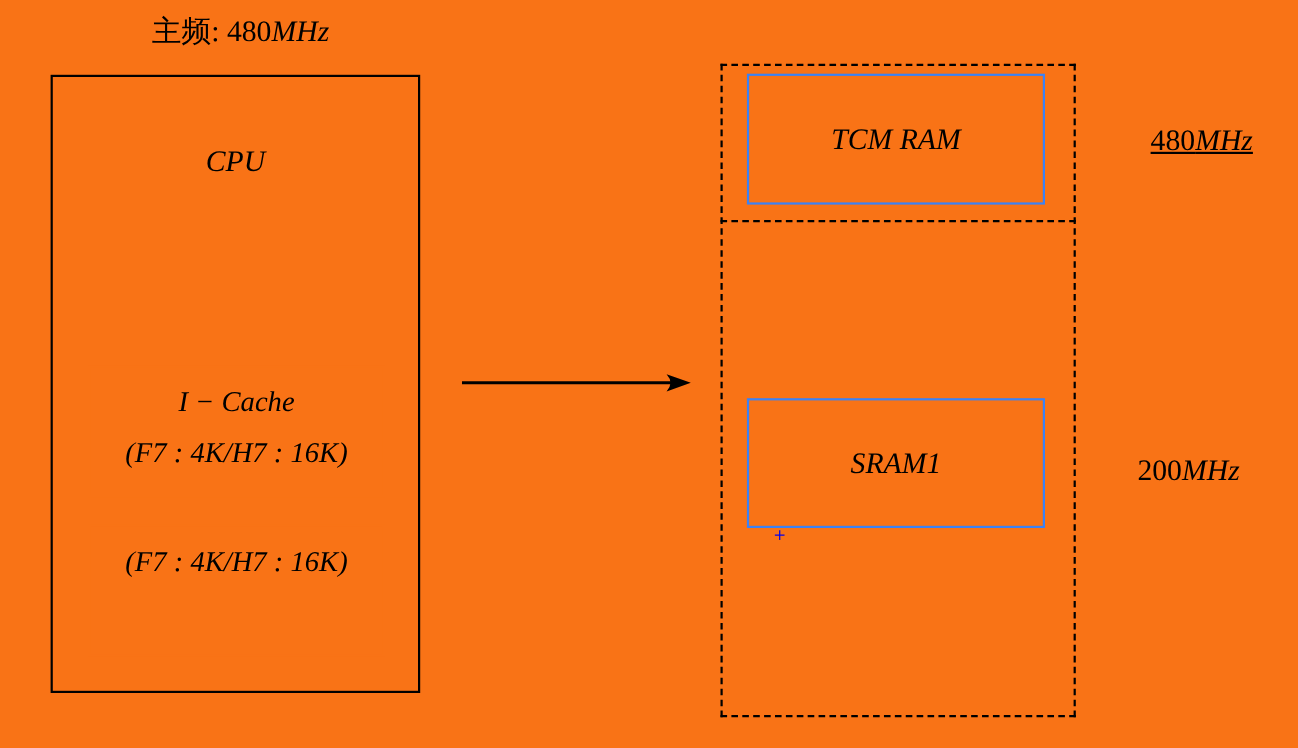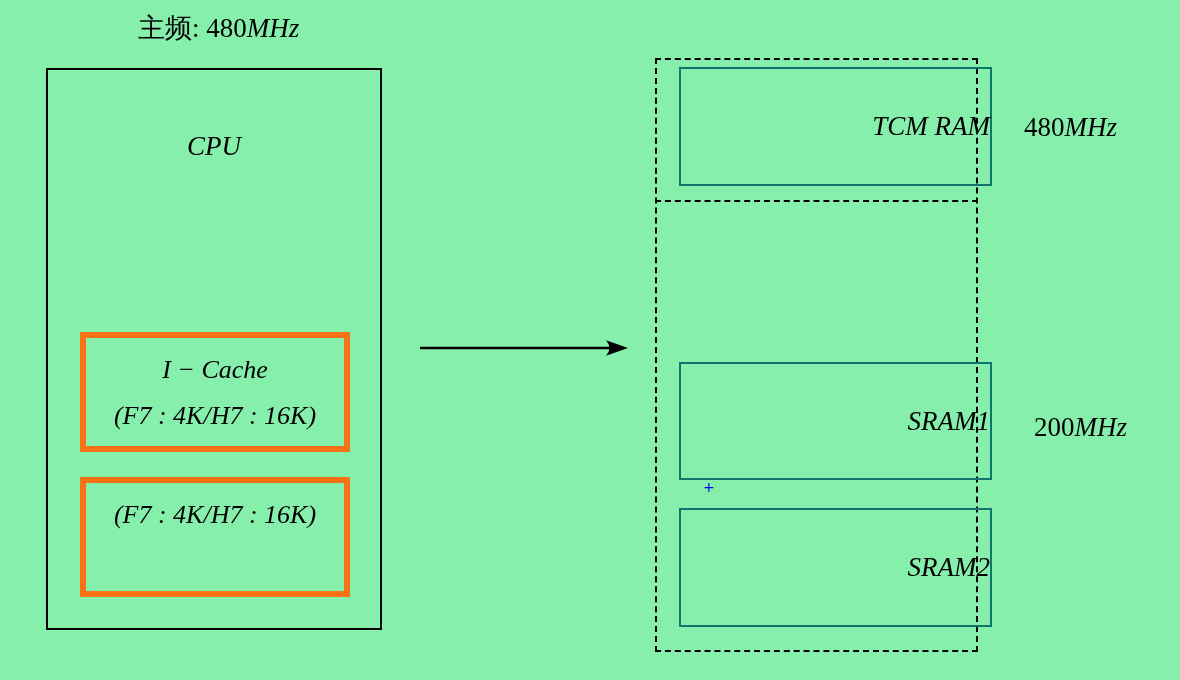--- a/index.html
+++ b/index.html
@@ -4,21 +4,21 @@
 <style>
   html, body {
     margin: 0;
     padding: 0;
     background: #ffffff;
   }
   .canvas {
     position: relative;
     width: 1180px;
     height: 680px;
-    background: #86efac;
+    background: #f97316;
     font-family: "Liberation Serif", "DejaVu Serif", serif;
     color: #000000;
     overflow: hidden;
   }
   .abs { position: absolute; }
 
   
   .math-it { font-style: italic; }
   .upright { font-style: normal; }
   .lbl { font-size: 27px; white-space: nowrap; }
@@ -41,21 +41,21 @@
     position: absolute;
     left: 0; right: 0; top: 52px;
     text-align: center;
     font-size: 27px;
     line-height: 49px;
     font-style: italic;
   }
   .cache-box {
     position: absolute;
     width: 270px; height: 120px;
-    border: 6px solid #f97316;
+    border: 2px solid #f97316;
     box-sizing: border-box;
     text-align: center;
     font-size: 26px;
     font-style: italic;
     line-height: 46px;
     padding-top: 9px;
   }
   .icache-box { left: 32px; top: 262px; }
   .dcache-box { left: 32px; top: 407px; }
 
@@ -69,46 +69,46 @@
     border: 2px dashed #000000;
     box-sizing: border-box;
   }
   .memory-divider {
     position: absolute;
     left: -2px; right: -2px; top: 140px;
     border-top: 2px dashed #000000;
   }
   .mem-box {
     position: absolute;
-    width: 313px; height: 119px;
-    border: 2px solid #0f766e;
+    width: 271px; height: 119px;
+    border: 2px solid #3b82f6;
     box-sizing: border-box;
     display: flex;
     align-items: center;
-    justify-content: flex-end;
+    justify-content: center;
     font-size: 27px;
     font-style: italic;
   }
   .tcm-box   { left: 22px; top: 7px;   }
   .axi-box   { left: 22px; top: 153px; height: 120px; }
   .sram1-box { left: 22px; top: 302px; height: 118px; font-family: Liberation Serif, serif; }
   .sram2-box { left: 22px; top: 448px; }
 
   .cursor-mark {
     position: absolute;
     left: 46px; top: 420px;
     color: #0000ee;
     font-size: 14px;
     font-family: "DejaVu Sans", sans-serif;
     font-style: normal;
     line-height: 14px;
   }
 
   
-  .freq-480 { left: 1024px; top: 112px; }
+  .freq-480 { left: 1046px; top: 112px; text-decoration: underline; }
   .freq-240 { left: 1034px; top: 412px; }
 </style>
 </head>
 <body>
 
 <div class="canvas">
 
   <div class="abs title-label">
     <span class="upright">主频:</span>
     <span class="upright">480</span><span class="math-it">MHz</span>
@@ -141,23 +141,20 @@
       <span>TCM RAM</span>
     </div>
 
 
     <div class="mem-box sram1-box">
       <span>SRAM1</span>
     </div>
 
     <span class="cursor-mark">+</span>
 
-    <div class="mem-box sram2-box">
-      <span>SRAM2</span>
-    </div>
   </div>
 
   <div class="abs lbl freq-480">
     <span class="upright">480</span><span class="math-it">MHz</span>
   </div>
 
   <div class="abs lbl freq-240">
     <span class="upright">200</span><span class="math-it">MHz</span>
   </div>
 

